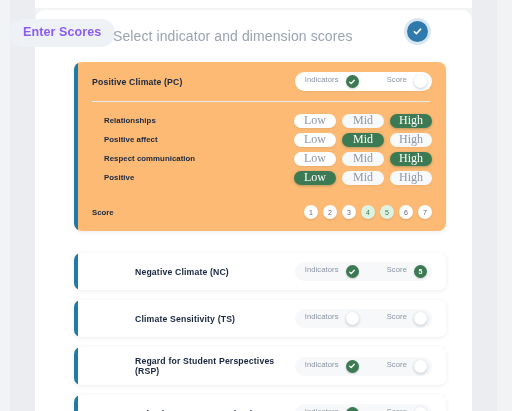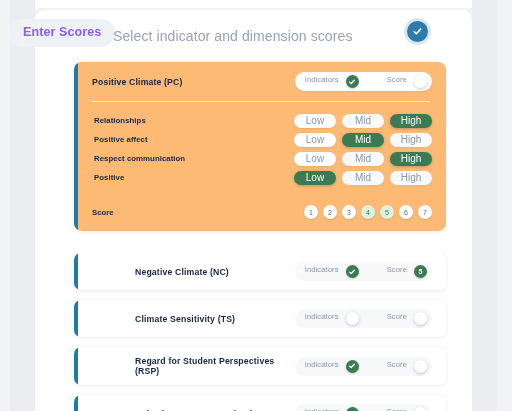--- a/index.html
+++ b/index.html
@@ -168,46 +168,47 @@
     font-weight: bold;
     box-shadow: 0 1px 2px rgba(0,0,0,0.18);
   }
   .gap { width: 14px; flex:none; }
   .divider {
     height: 1px;
     background: #e4ecf2;
     margin: 0 16px 0 18px;
   }
 
-  .ind-body { padding: 9px 14px 10px 20px; }
+  .ind-body { padding: 9px 14px 10px 30px; }
   .ind-row {
     display: flex;
     align-items: center;
     height: 19px;
   }
   .ind-label {
     font-size: 7.8px;
     color: #17253f;
     font-weight: bold;
     letter-spacing: 0.05px;
     flex: 1;
   }
   .lvl {
     width: 42px;
     height: 14px;
     border-radius: 8px;
-    font-size: 10px;
+    font-size: 12px;
     display: flex;
     align-items: center;
     justify-content: center;
     margin-left: 6px;
     color: #8e97a5;
     background: #ffffff;
     box-shadow: 0 1px 2px rgba(40,60,90,0.10);
     flex: none;
+    font-family: Liberation Serif, serif;
   }
   .lvl.dim-bg { background: #f7f9fb; box-shadow: 0 1px 2px rgba(40,60,90,0.05); }
   .lvl.sel {
     background: #3c7a53;
     color: #ffffff;
     box-shadow: 0 1px 3px rgba(40,80,55,0.35);
   }
 
   .score-row {
     display: flex;

